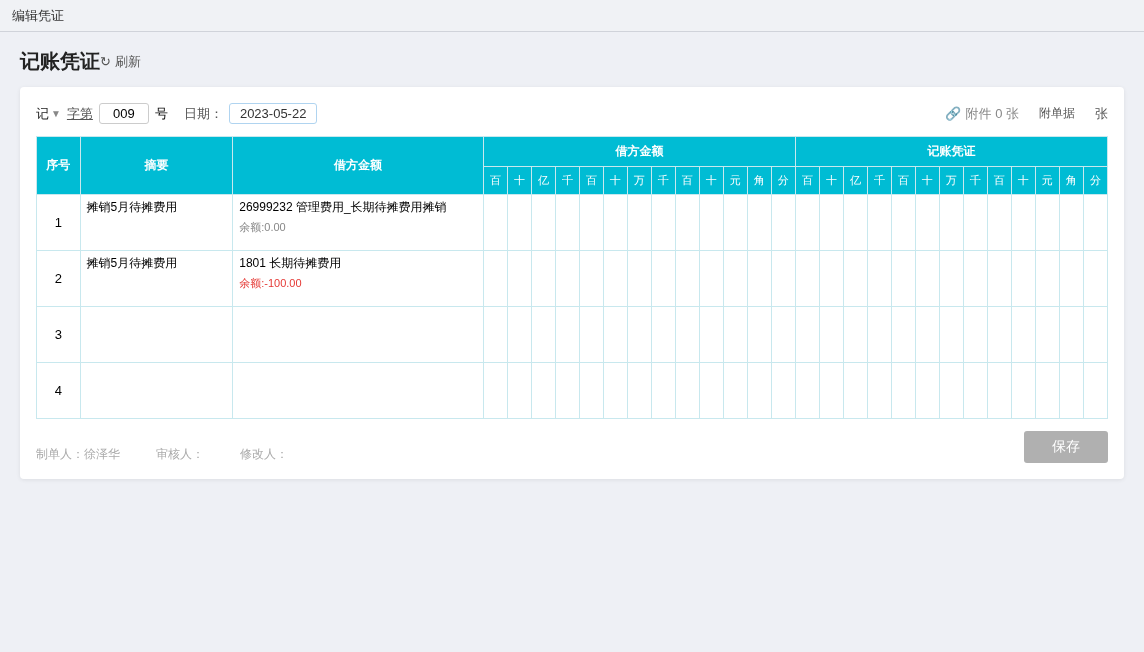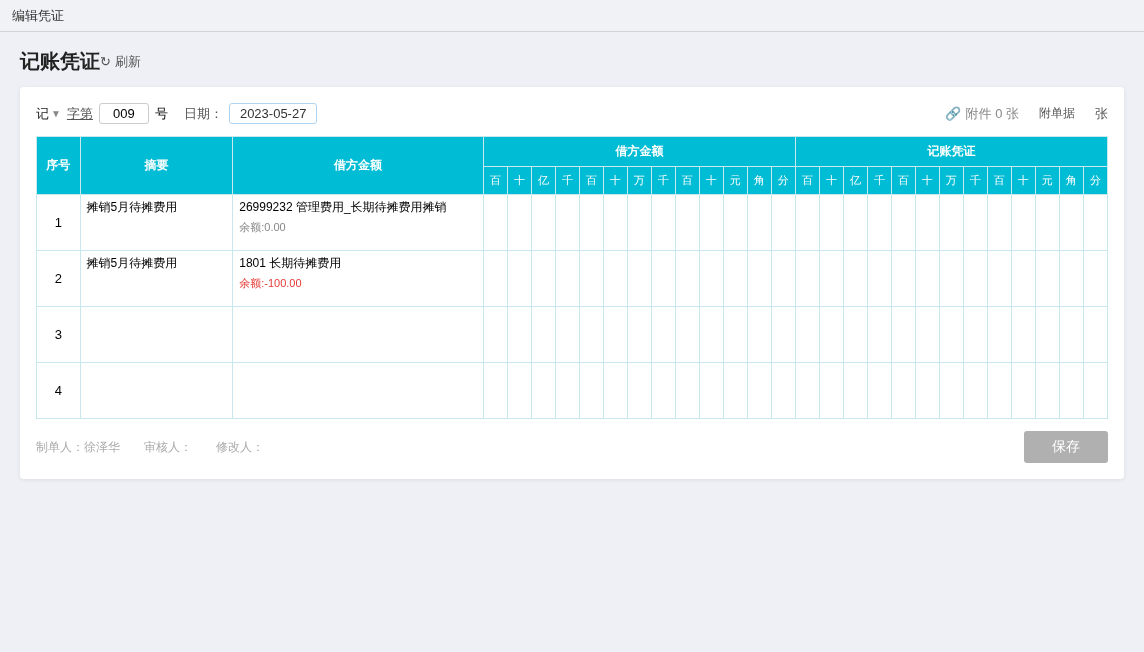--- a/index.html
+++ b/index.html
@@ -127,22 +127,22 @@
     }
     .total-row {
       margin-top: 8px;
       padding: 8px 0;
       border-top: 1px solid #e0e0e0;
       font-size: 13px;
       color: #333;
     }
     .footer-row {
       display: flex;
-      align-items: center;
-      gap: 24px;
+      align-items: flex-end;
+      gap: 36px;
       margin-top: 12px;
       color: #aaa;
       font-size: 12px;
     }
     .save-btn {
       background: #b0b0b0;
       color: #fff;
       border: none;
       padding: 7px 28px;
       border-radius: 3px;
@@ -202,21 +202,21 @@
         </div>
         <span class="zi-label">字第</span>
         <div class="number-box">
           <span>009</span>
         </div>
         <span>号</span>
       </div>
       <div class="form-field">
         <span class="form-label">日期：</span>
         <div class="date-box">
-          <span>2023-05-27</span>
+          <span>2023-05-22</span>
         </div>
       </div>
       <div class="right-actions">
         <div class="attachment-info">
           <span>🔗</span>
           <span>附件 0 张</span>
         </div>
         <span class="single-doc-btn">附单据</span>
         <span class="zhang-label">张</span>
       </div>

